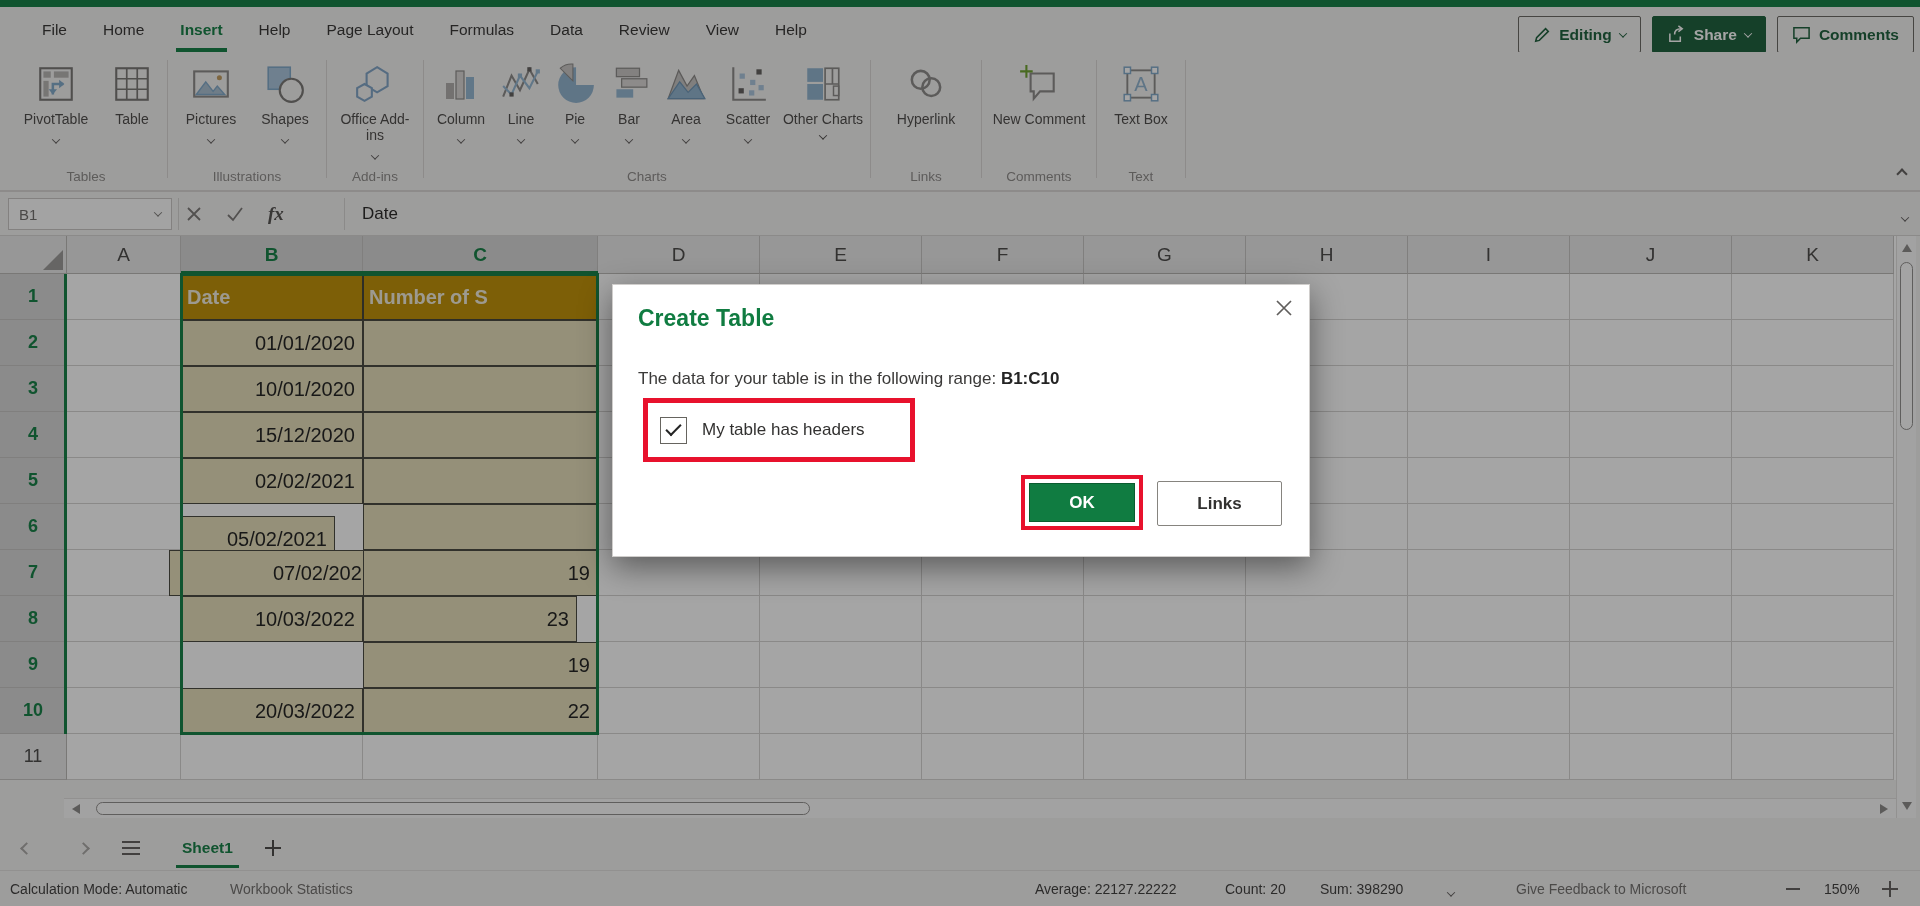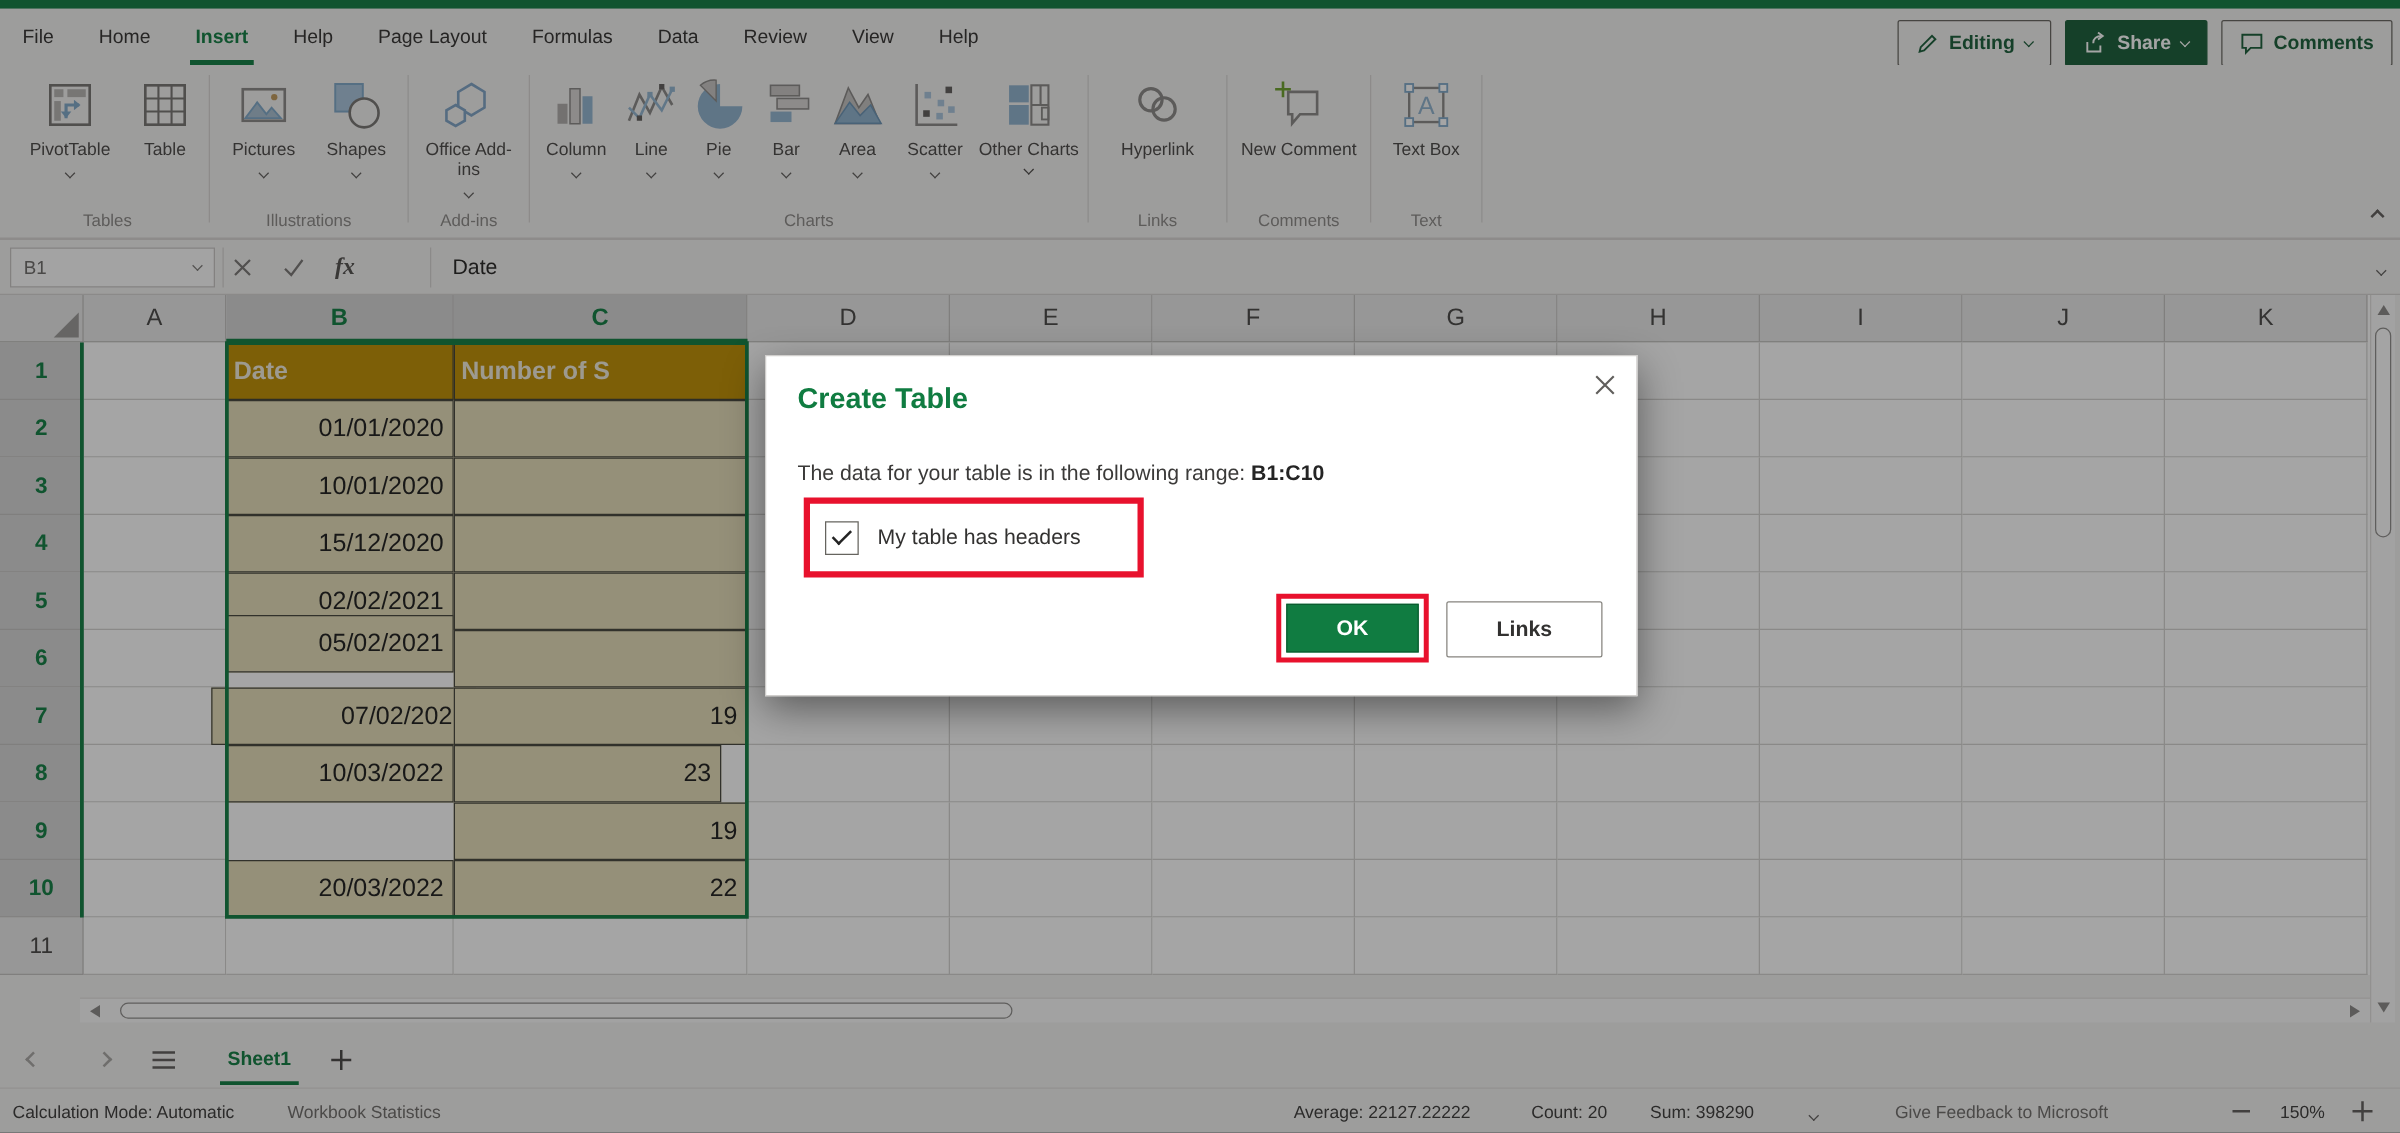--- a/index.html
+++ b/index.html
@@ -4,21 +4,21 @@
 <style>
   html,body{margin:0;padding:0;background:#202020;}
   *{box-sizing:border-box;}
   .screen{position:relative;width:1920px;height:906px;background:#f3f2f1;overflow:hidden;
     font-family:"Liberation Sans","DejaVu Sans",sans-serif;-webkit-font-smoothing:antialiased;}
 
   
   .topstrip{position:absolute;left:0;top:0;width:1920px;height:7px;background:#107C41;}
 
   
-  .menubar{position:absolute;left:0;top:7px;width:1920px;height:45px;background:#f3f2f1;display:flex;align-items:center;}
+  .menubar{position:absolute;left:0;top:7px;width:1920px;height:45px;background:#f3f2f1;display:flex;align-items:center;padding-left:24px;}
   .mtab{position:relative;height:45px;display:flex;align-items:center;padding:0 18px;font-size:15.5px;color:#323130;cursor:pointer;}
   .mtab.active{color:#107C41;font-weight:700;}
   .mtab.active .underline{position:absolute;left:14px;right:14px;bottom:0;height:4px;background:#107C41;}
   .topbtns{position:absolute;top:9px;right:6px;display:flex;align-items:center;gap:11px;}
   .tbtn{height:37px;display:flex;align-items:center;gap:8px;padding:0 14px;border:1px solid #67655f;border-radius:2px;
     color:#185C37;font-size:15.5px;font-weight:700;background:transparent;}
   .tbtn.filled{background:#185C37;border-color:#185C37;color:#fff;}
   .chev{display:inline-block;width:8px;height:8px;border-right:2px solid currentColor;border-bottom:2px solid currentColor;transform:rotate(45deg) translate(-1px,-1px);}
   .chev.sm{width:6px;height:6px;border-width:1.6px;}
 
@@ -516,21 +516,21 @@
       <div class="g-cell" style="left: 598px; top: 222px; width: 162px; height: 46px;"></div>
       <div class="g-cell" style="left: 760px; top: 222px; width: 162px; height: 46px;"></div>
       <div class="g-cell" style="left: 922px; top: 222px; width: 162px; height: 46px;"></div>
       <div class="g-cell" style="left: 1084px; top: 222px; width: 162px; height: 46px;"></div>
       <div class="g-cell" style="left: 1246px; top: 222px; width: 162px; height: 46px;"></div>
       <div class="g-cell" style="left: 1408px; top: 222px; width: 162px; height: 46px;"></div>
       <div class="g-cell" style="left: 1570px; top: 222px; width: 162px; height: 46px;"></div>
       <div class="g-cell" style="left: 1732px; top: 222px; width: 162px; height: 46px;"></div>
       <div class="g-rowhdr sel" style="left: 0px; top: 268px; width: 67px; height: 46px;">6</div>
       <div class="g-cell" style="left: 67px; top: 268px; width: 114px; height: 46px;"></div>
-      <div class="g-cell t-data" style="left: 181px; top: 256px; width: 182px; height: 46px;">05/02/2021</div>
+      <div class="g-cell t-data" style="left: 181px; top: 280px; width: 154px; height: 46px;">05/02/2021</div>
       <div class="g-cell t-data" style="left: 363px; top: 268px; width: 235px; height: 46px;"></div>
       <div class="g-cell" style="left: 598px; top: 268px; width: 162px; height: 46px;"></div>
       <div class="g-cell" style="left: 760px; top: 268px; width: 162px; height: 46px;"></div>
       <div class="g-cell" style="left: 922px; top: 268px; width: 162px; height: 46px;"></div>
       <div class="g-cell" style="left: 1084px; top: 268px; width: 162px; height: 46px;"></div>
       <div class="g-cell" style="left: 1246px; top: 268px; width: 162px; height: 46px;"></div>
       <div class="g-cell" style="left: 1408px; top: 268px; width: 162px; height: 46px;"></div>
       <div class="g-cell" style="left: 1570px; top: 268px; width: 162px; height: 46px;"></div>
       <div class="g-cell" style="left: 1732px; top: 268px; width: 162px; height: 46px;"></div>
       <div class="g-rowhdr sel" style="left: 0px; top: 314px; width: 67px; height: 46px;">7</div>

